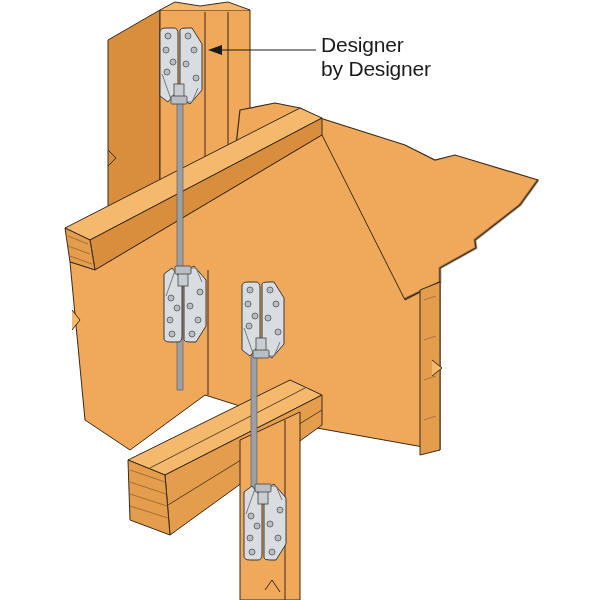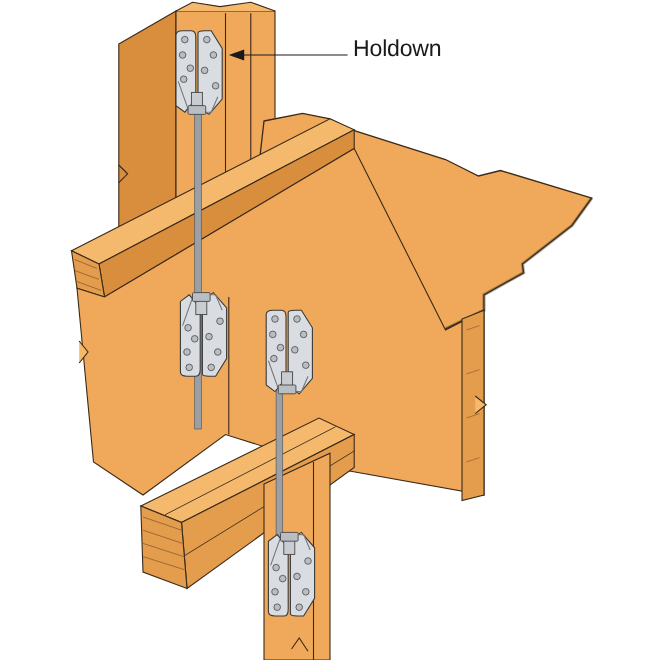--- a/index.html
+++ b/index.html
@@ -93,15 +93,16 @@
       <use href="#holdown" x="-44" y="0"></use>
     </g>
 
     <g>
       <line x1="219" y1="50" x2="316" y2="50" stroke="#1a1a1a" stroke-width="1"></line>
       <polygon points="208,50 222,45 222,55" fill="#1a1a1a"></polygon>
     </g>
   </svg>
 
   <div class="callout-text">
-    <div>Holdown</div>
+    <div>Designer</div>
+    <div>by Designer</div>
   </div>
 </div>
 
 </body></html>

